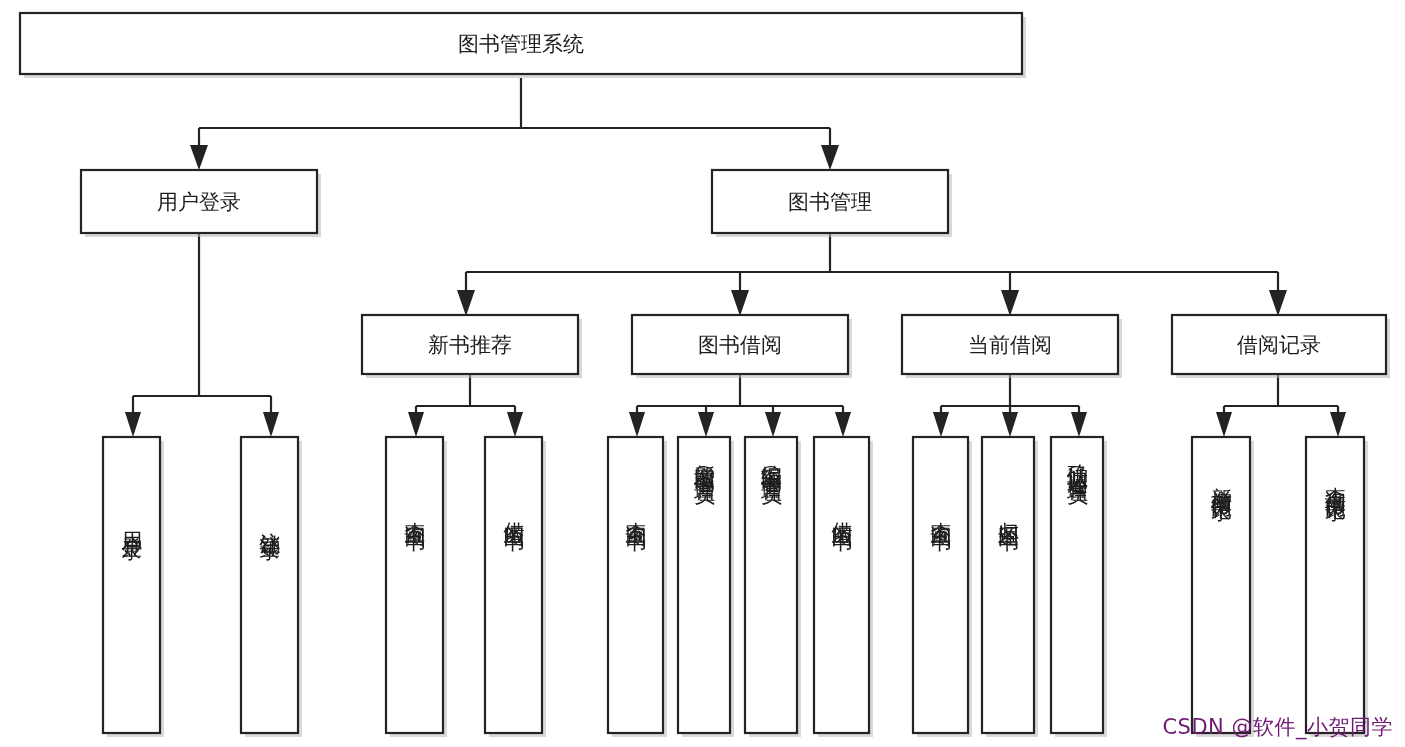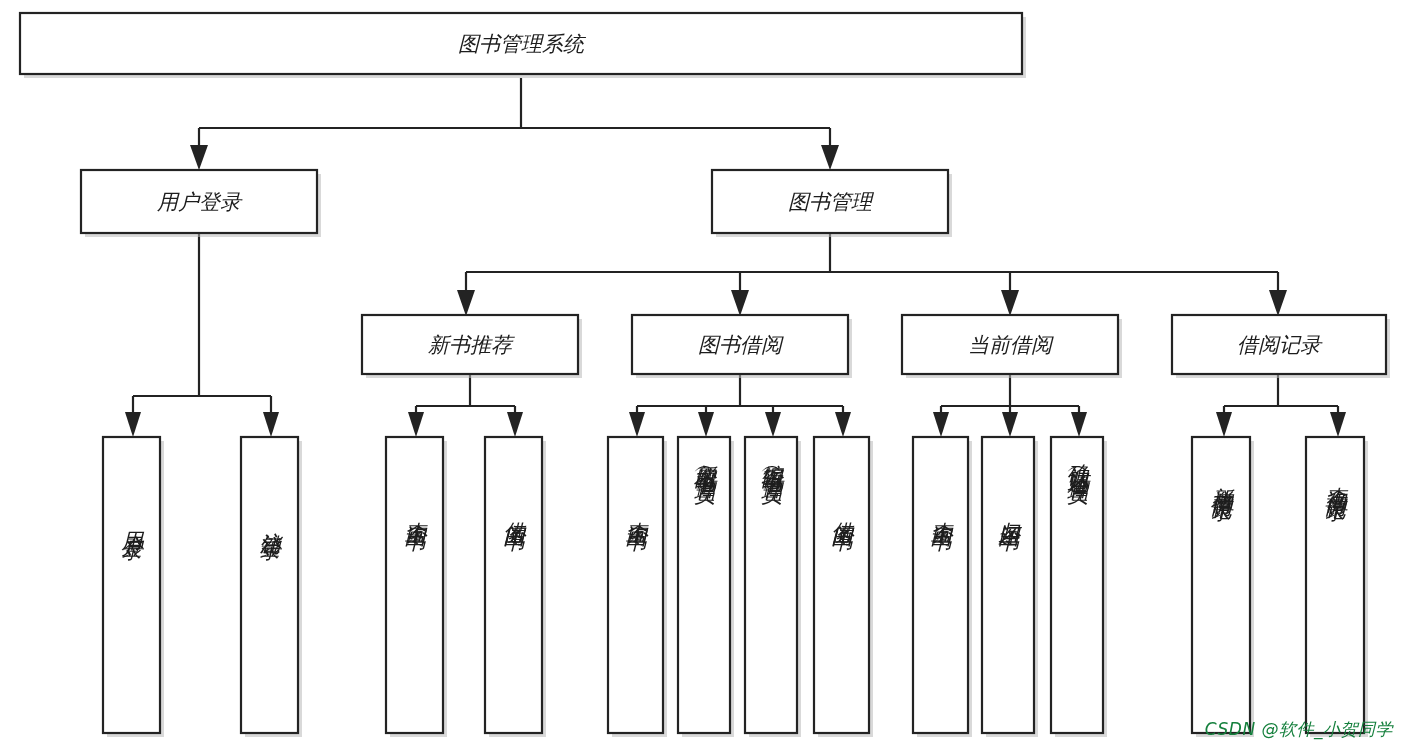--- a/index.html
+++ b/index.html
@@ -9,21 +9,20 @@
   }
   body {
     font-family: "DejaVu Sans", "Liberation Sans", sans-serif;
   }
   #stage {
     position: relative;
     width: 1405px;
     height: 747px;
     background: #ffffff;
     overflow: hidden;
-    font-style: italic;
   }
   svg#diagram {
     position: absolute;
     left: 0;
     top: 0;
     width: 1405px;
     height: 747px;
   }
   .node-box {
     fill: #ffffff;
@@ -67,22 +66,22 @@
     color: #1d1d1d;
     line-height: 1;
     letter-spacing: 3px;
     white-space: nowrap;
   }
   .watermark {
     position: absolute;
     right: 12px;
     bottom: 6px;
     font-family: "DejaVu Sans", "Liberation Sans", sans-serif;
-    font-size: 17px;
-    color: #15803d;
+    font-size: 21px;
+    color: #701a75;
     white-space: nowrap;
     letter-spacing: 0.5px;
   }
 </style>
 </head>
 <body>
 
 <div id="stage">
 
   <svg id="diagram" viewBox="0 0 1405 747">

